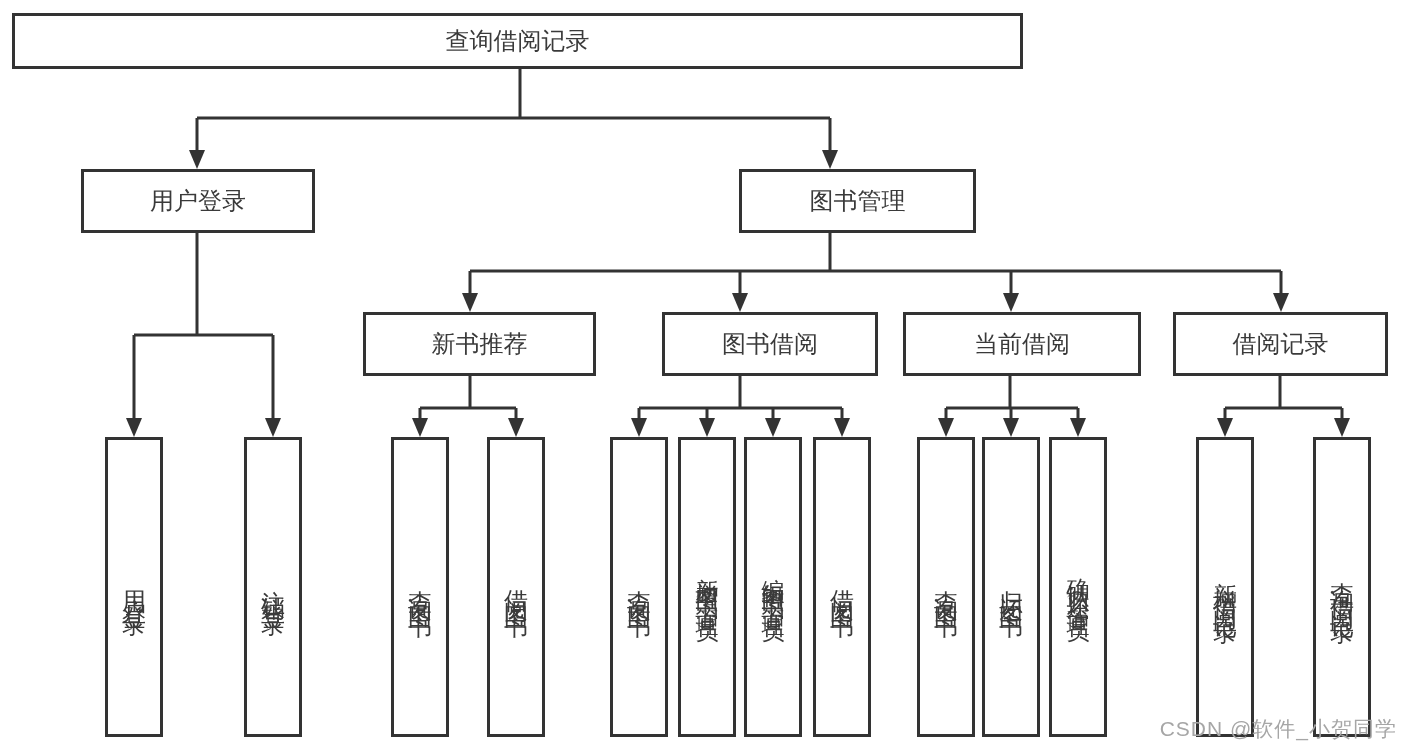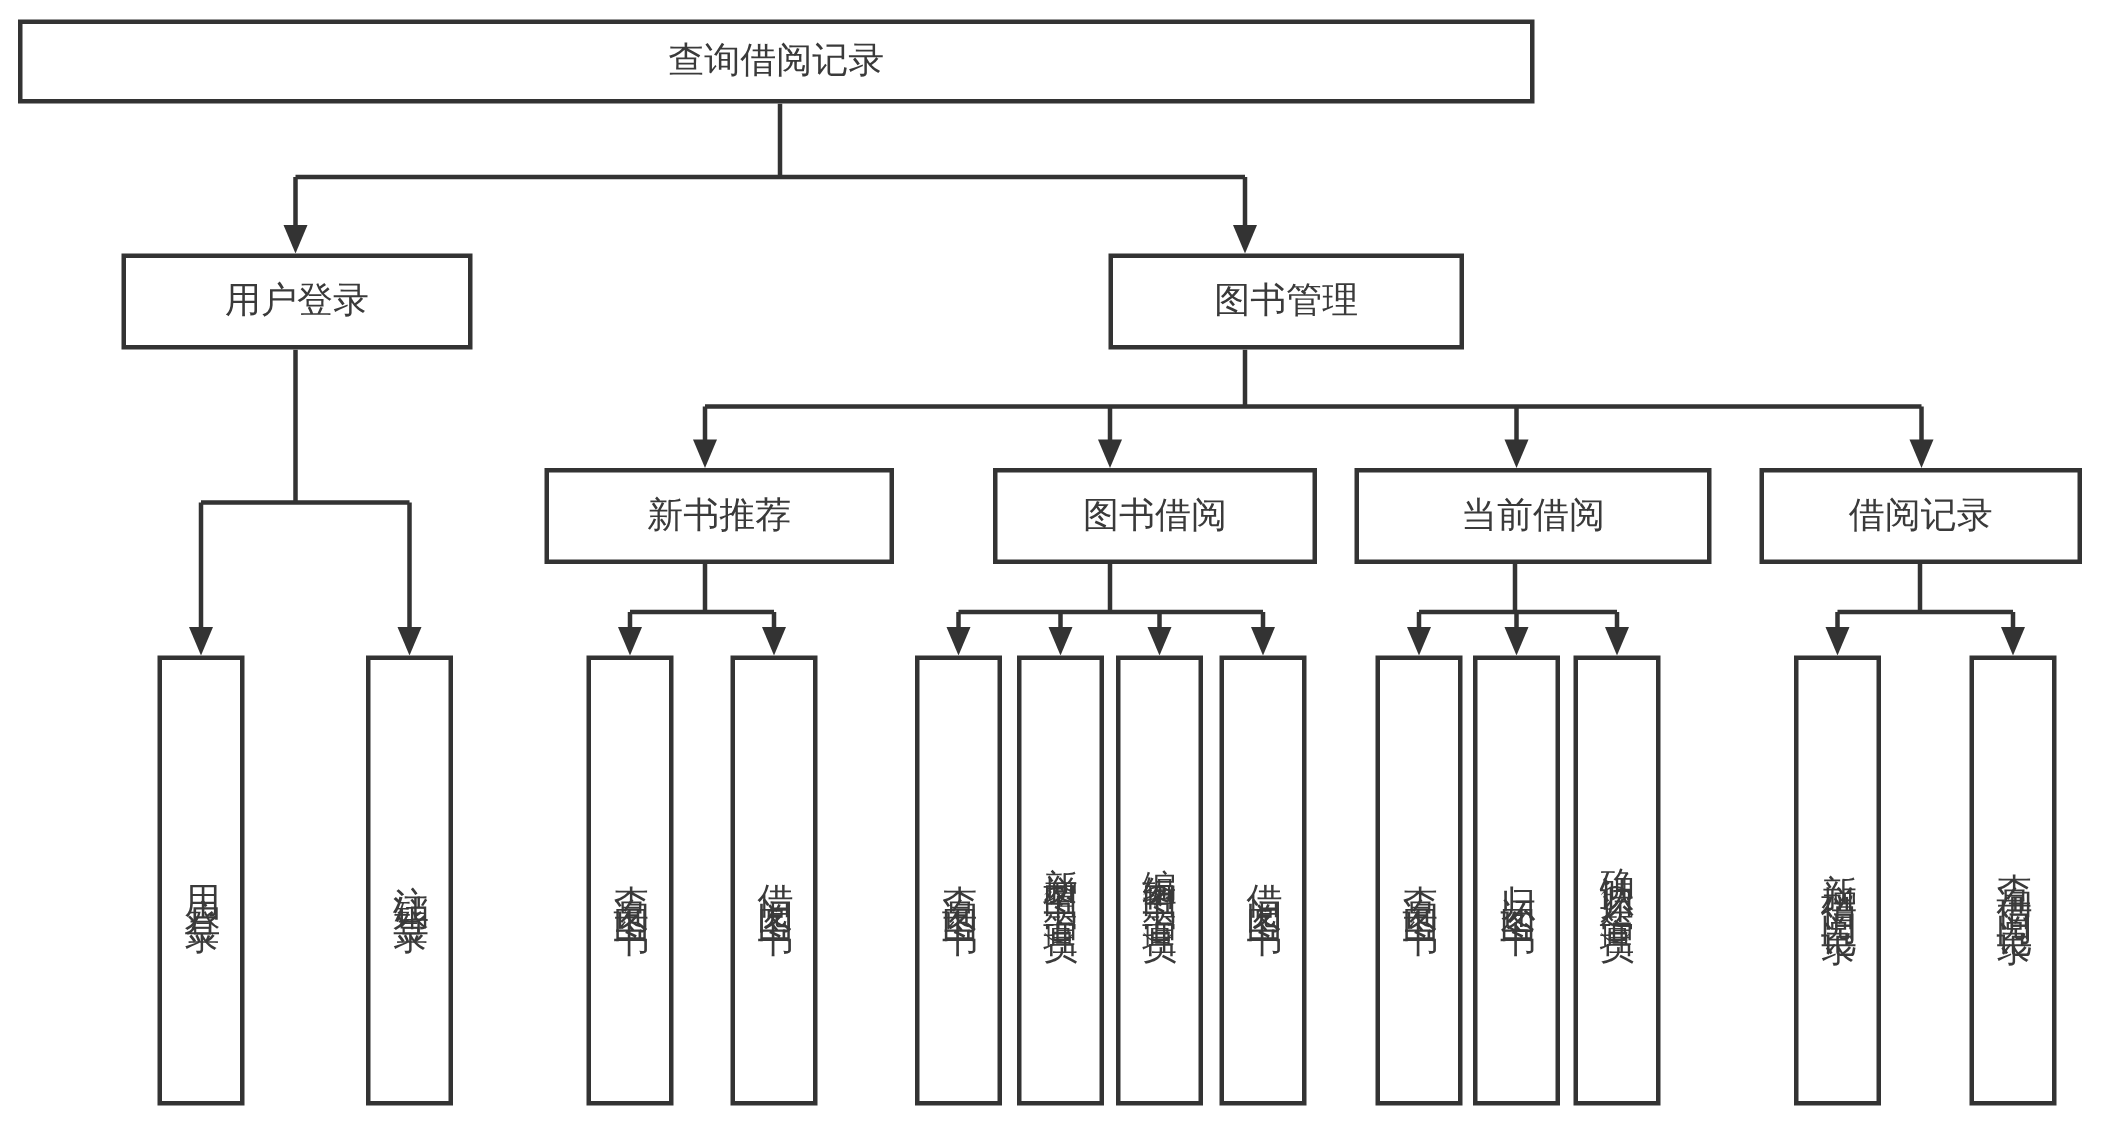--- a/index.html
+++ b/index.html
@@ -117,13 +117,14 @@
   <div class="leaf long" style="left:1049px;">
     <span>确认归还（管理员）</span>
     </div>
   <div class="leaf" style="left:1196px;">
     <span>新增借阅记录</span>
     </div>
   <div class="leaf" style="left:1313px;">
     <span>查询借阅记录</span>
     </div>
 
+  <div class="watermark">CSDN @软件_小贺同学</div>
 </div>
 
 </body></html>

